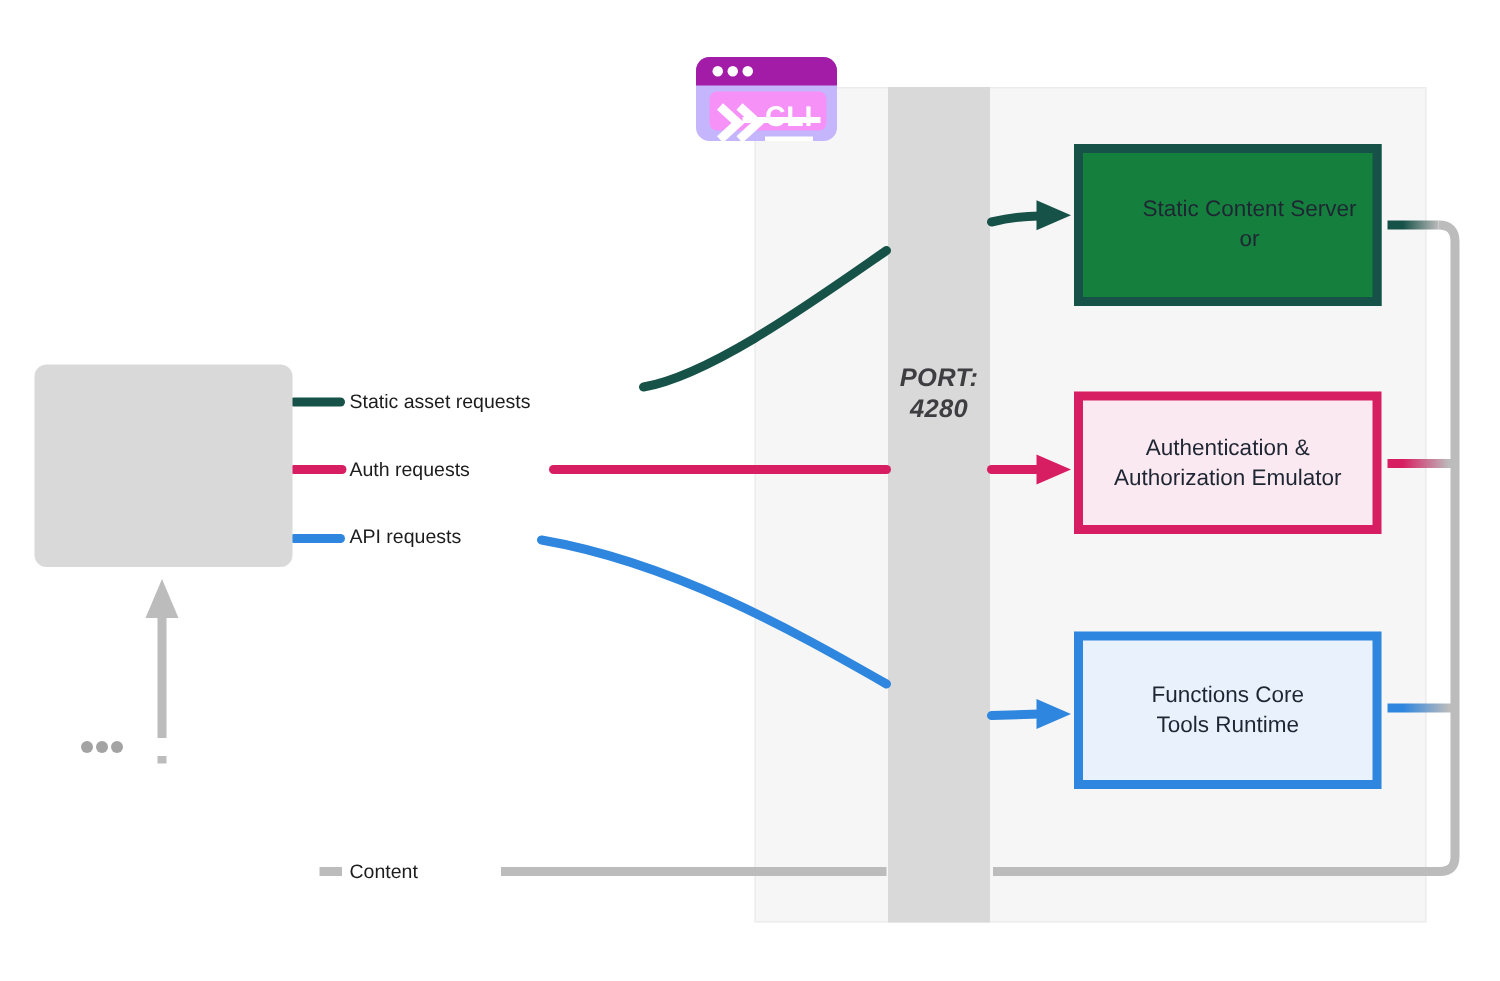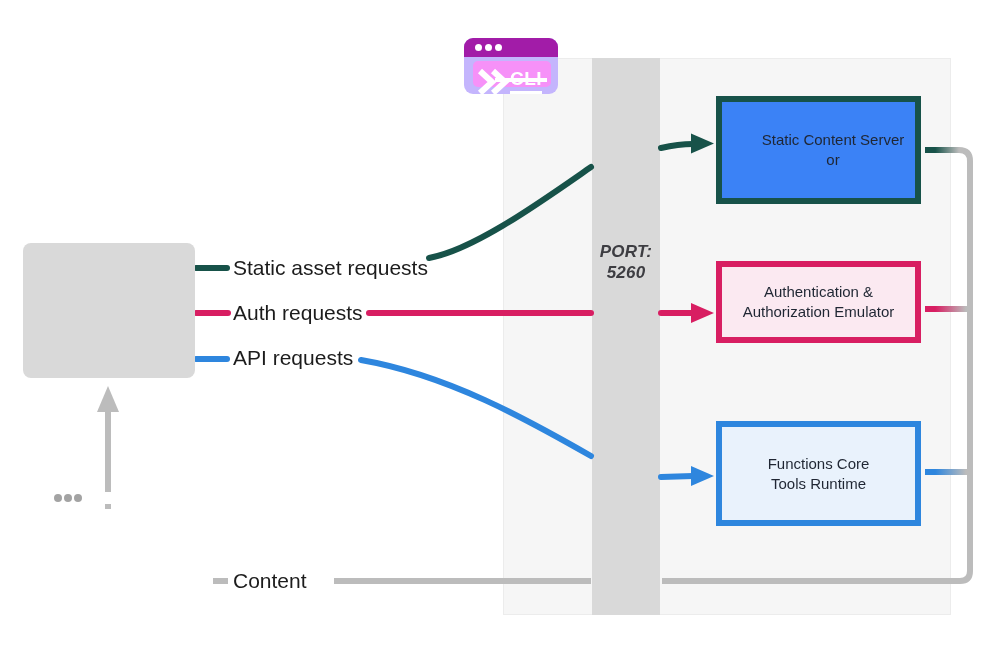--- a/index.html
+++ b/index.html
@@ -13,22 +13,22 @@
   .port-bar{position:absolute;left:592px;top:58px;width:68px;height:557px;
     background:#d9d9d9;z-index:2;font-style:italic;}
   .port-label{position:absolute;left:0;top:183px;width:100%;text-align:center;
     font-weight:bold;font-size:17px;line-height:21px;color:#3d3d42;letter-spacing:.2px;}
   
   .wires{position:absolute;left:0;top:0;width:1000px;height:654px;z-index:3;pointer-events:none;}
   
   .svc-box{position:absolute;left:716px;width:205px;box-sizing:border-box;z-index:4;
     display:flex;flex-direction:column;align-items:center;justify-content:center;
     font-size:15px;line-height:20px;color:#1f2633;text-align:center;}
-  .box-static{top:96px;height:108px;border:6px solid #175249;background:#3b82f6;padding-left:29px;}
-  .box-auth{top:261px;height:82px;border:6px solid #d81e62;background:#fbe9f1;}
+  .box-static{top:96px;height:108px;border:6px solid #175249;background:#15803d;padding-left:29px;}
+  .box-auth{top:261px;height:95px;border:6px solid #d81e62;background:#fbe9f1;}
   .box-func{top:421px;height:105px;border:6px solid #2e86de;background:#e9f2fc;justify-content:center;}
   
   .browser{position:absolute;left:23px;top:243px;width:172px;height:135px;
     background:#d9d9d9;border-radius:8px;z-index:4;}
   .browser .dot{position:absolute;top:251px;width:8px;height:8px;border-radius:50%;background:#a3a3a3;}
   .browser .dot.d1{left:31px}.browser .dot.d2{left:41px}.browser .dot.d3{left:51px}
   .browser .addr{position:absolute;left:62px;top:249px;width:126px;height:12px;
     background:#ffffff;border-radius:6px;}
   .browser .content{position:absolute;left:30px;top:266px;width:160px;height:110px;background:#ffffff;}
   .browser .dot,.browser .addr,.browser .content{position:absolute;}
@@ -38,37 +38,37 @@
   .cli .titlebar{position:absolute;left:0;top:0;width:100%;height:19px;background:#a21ca8;
     border-radius:9px 9px 0 0;}
   .cli .tdot{position:absolute;top:6px;width:7px;height:7px;border-radius:50%;background:#fff;}
   .cli .tdot.t1{left:11px}.cli .tdot.t2{left:21px}.cli .tdot.t3{left:31px}
   .cli .screen{position:absolute;left:9px;top:23px;right:7px;bottom:7px;background:#f691f8;border-radius:5px;}
   .cli .chev{position:absolute;left:4px;top:6px;}
   .cli .cli-text{position:absolute;left:37px;top:7px;font-weight:bold;font-size:19px;color:#fff;
     border-bottom:3px solid #fff;padding-bottom:1px;letter-spacing:.5px;}
   .cli .cursor-bar{position:absolute;left:22px;bottom:5px;width:52px;height:4px;background:#fff;}
   
-  .flow-label{position:absolute;font-size:21px;line-height:20px;color:#1c1c1c;white-space:nowrap;z-index:4;}
+  .flow-label{position:absolute;font-size:13px;line-height:20px;color:#1c1c1c;white-space:nowrap;z-index:4;}
   .lbl-static{left:233px;top:258px;}
   .lbl-auth{left:233px;top:303px;}
   .lbl-api{left:233px;top:348px;}
   .lbl-response{left:233px;top:571px;}
 </style>
 </head>
 <body>
 
 <div class="canvas">
 
   <div class="panel"></div>
 
   <div class="port-bar">
     <div class="port-label">
       <div>PORT:</div>
-      <div>5260</div>
+      <div>4280</div>
     </div>
   </div>
 
   <svg class="wires" viewBox="0 0 1000 654">
     <defs>
       <linearGradient id="gg" gradientUnits="userSpaceOnUse" x1="925" y1="0" x2="959" y2="0">
         <stop offset="0" stop-color="#175249"></stop>
           <stop offset="0.3" stop-color="#175249"></stop>
         <stop offset="1" stop-color="#bcbcbc"></stop>
       </linearGradient>

